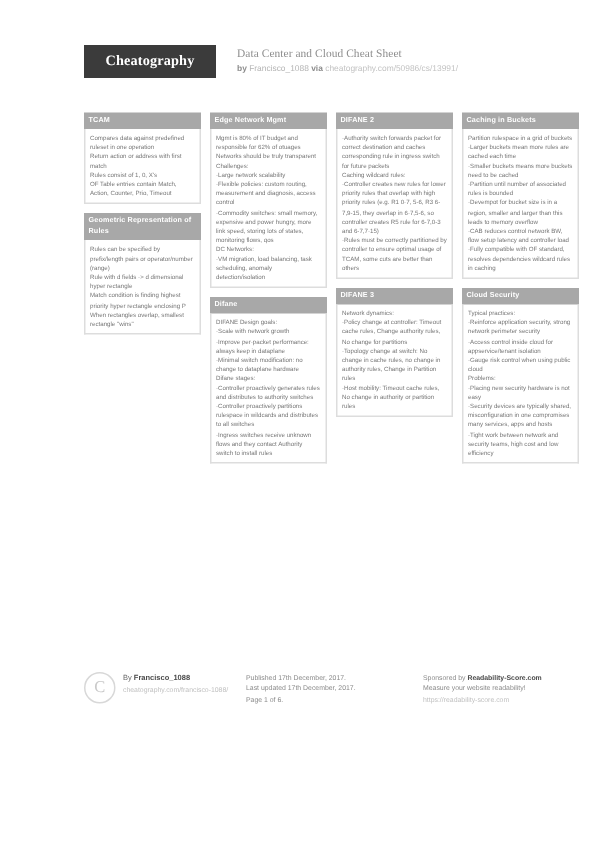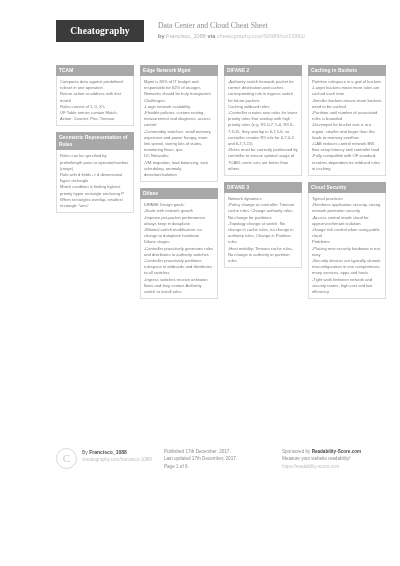--- a/index.html
+++ b/index.html
@@ -12,21 +12,21 @@
     height: 566px;
     font-family: "Liberation Sans", sans-serif;
     color: #555555;
     overflow: hidden;
   }
   .page {
     position: relative;
     width: 400px;
     height: 566px;
     box-sizing: border-box;
-    padding: 6px 18px;
+    padding: 16px 18px;
   }
 
   
   .header {
     display: flex;
     align-items: flex-start;
     padding-top: 14px;
     padding-left: 38px;
     height: 40px;
   }

